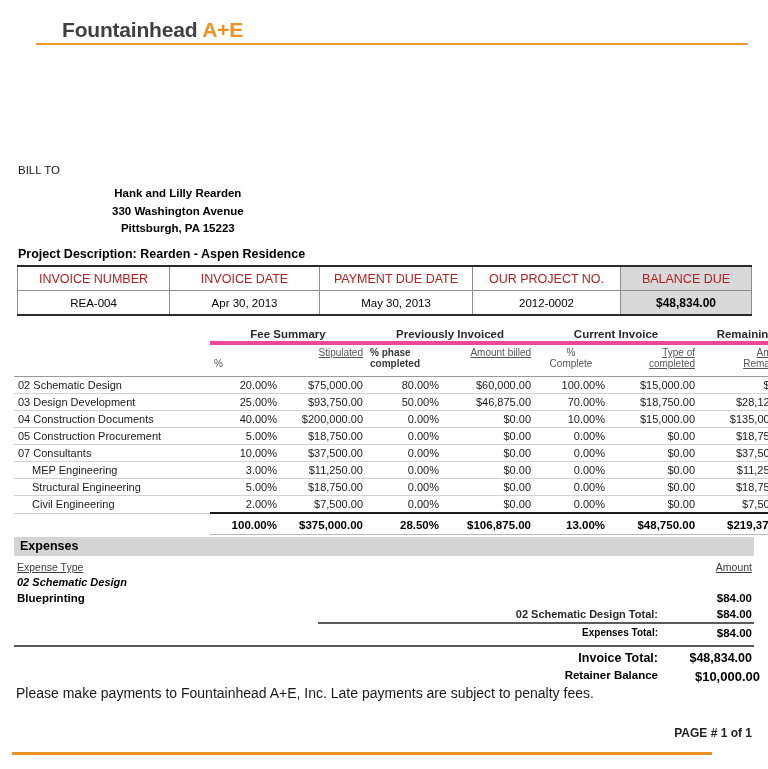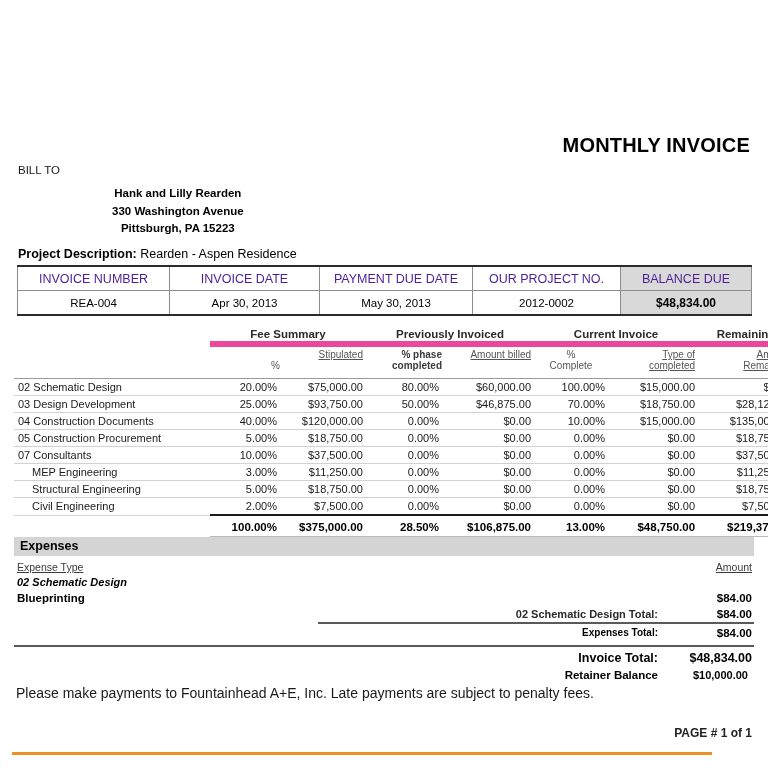--- a/index.html
+++ b/index.html
@@ -83,21 +83,21 @@
   }
   .proj-desc {
     position: absolute;
     left: 18px;
     top: 247px;
     font-size: 12.5px;
     font-weight: bold;
     white-space: nowrap;
   }
   .proj-desc .pd-label { font-weight: bold; margin-top: 44px; }
-  .proj-desc .pd-value { font-weight: normal; }
+  .proj-desc .pd-value { font-weight: bold; }
 
   
   .info-table {
     position: absolute;
     left: 17px;
     top: 265px;
     width: 734px;
     border-collapse: collapse;
     table-layout: fixed;
   }
@@ -105,21 +105,21 @@
     border: 1px solid #8d8d8d;
     text-align: center;
     font-size: 12px;
     height: 23px;
     padding: 0;
   }
   .info-table tr.head td {
     border-top: 2px solid #2b2b2b;
     font-size: 12.5px;
     font-weight: normal;
-    color: #4c1d95;
+    color: #b91c1c;
   }
   .info-table tr.body td {
     border-bottom: 2px solid #2b2b2b;
     font-size: 11.5px;
   }
   .info-table td.bal {
     background: #d9d9d9;
     font-weight: normal;
   }
   .info-table tr.body td.bal {
@@ -144,33 +144,33 @@
   .grp-head td {
     text-align: center;
     font-size: 11.5px;
     font-weight: bold;
     color: #2a2a2a;
     height: 15px;
     vertical-align: bottom;
     padding-bottom: 1px;
   }
   .grp-head td.grp {
-    border-bottom: 6px solid #ec4899;
+    border-bottom: 4px solid #ec4899;
   }
   .sub-head td {
     font-size: 10px;
     color: #555555;
     height: 27px;
     vertical-align: top;
     padding-top: 2px;
     line-height: 11px;
   }
   .sub-head td.r { text-align: right; padding-right: 3px; text-decoration: underline; }
   .sub-head td.c { text-align: center; }
-  .sub-head td.l { text-align: right; padding-left: 4px; }
+  .sub-head td.l { text-align: left; padding-left: 4px; }
   .sub-head td.bold { font-weight: bold; color: #3a3a3a; }
   .sub-head-rule td {
     border-bottom: 1px solid #9a9a9a;
     height: 2px;
   }
   .item-row td {
     height: 16px;
     font-size: 11px;
     border-bottom: 1px solid #d2d2d2;
     color: #1a1a1a;
@@ -310,23 +310,23 @@
   }
   .ret-bal-label {
     position: absolute;
     right: 110px;
     top: 669px;
     font-size: 11.5px;
     font-weight: bold;
   }
   .ret-bal-amt {
     position: absolute;
-    right: 20px;
+    right: 8px;
     top: 669px;
-    font-size: 11px;
+    font-size: 13px;
     font-weight: bold;
   }
   .pay-note {
     position: absolute;
     left: 16px;
     top: 685px;
     font-size: 14px;
     color: #1a1a1a;
   }
   .page-num {
@@ -336,22 +336,25 @@
     font-size: 12px;
     font-weight: bold;
     color: #222;
   }
 </style>
 </head>
 <body>
 
 <div class="page">
 
-
-  <div class="doc-title">MONTHLY INVOICE</div>
+  <div class="letterhead">
+    <div class="logo"><span class="logo-main">Fountainhead </span><span class="logo-accent">A+E</span></div>
+    <div class="rule-top"></div>
+  </div>
+
 
   <div class="billto-label">BILL TO</div>
   <div class="billto-block">
     <div>Hank and Lilly Rearden</div>
     <div>330 Washington Avenue</div>
     <div>Pittsburgh,  PA  15223</div>
   </div>
 
   <div class="proj-desc"><span class="pd-label">Project Description: </span><span class="pd-value">Rearden - Aspen Residence</span></div>
 
@@ -430,21 +433,21 @@
         <td class="num">$93,750.00</td>
         <td class="num">50.00%</td>
         <td class="num">$46,875.00</td>
         <td class="num">70.00%</td>
         <td class="num">$18,750.00</td>
         <td class="num">$28,125.00</td>
       </tr>
       <tr class="item-row">
         <td class="name">04 Construction Documents</td>
         <td class="num">40.00%</td>
-        <td class="num">$120,000.00</td>
+        <td class="num">$200,000.00</td>
         <td class="num">0.00%</td>
         <td class="num">$0.00</td>
         <td class="num">10.00%</td>
         <td class="num">$15,000.00</td>
         <td class="num">$135,000.00</td>
       </tr>
       <tr class="item-row">
         <td class="name">05 Construction Procurement</td>
         <td class="num">5.00%</td>
         <td class="num">$18,750.00</td>

